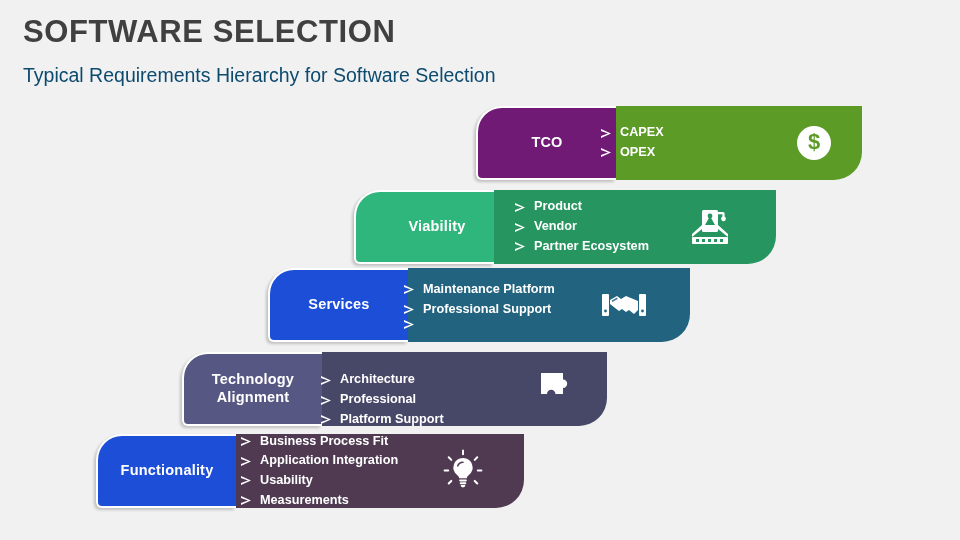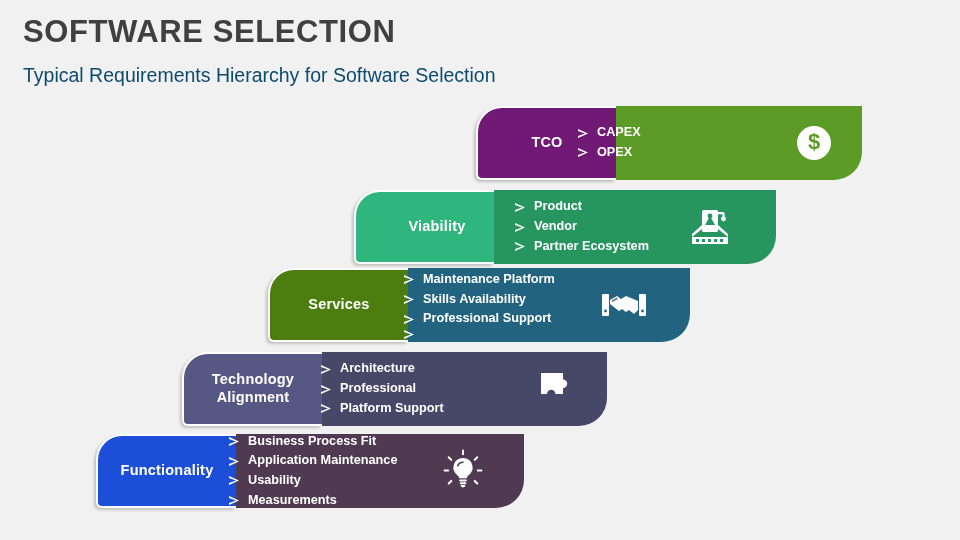--- a/index.html
+++ b/index.html
@@ -141,25 +141,25 @@
   #band-services .band-label   { width: 140px; }
   #band-technology .band-label { width: 140px; }
   #band-functionality .band-label { width: 140px; }
 
   #band-tco .band-detail        { left: 130px; width: 292px; }
   #band-viability .band-detail  { left: 130px; width: 292px; }
   #band-services .band-detail   { left: 130px; width: 292px; }
   #band-technology .band-detail { left: 130px; width: 295px; }
   #band-functionality .band-detail { left: 130px; width: 298px; }
 
-  #band-tco .band-items        { left: 137px; }
+  #band-tco .band-items        { left: 160px; }
   #band-viability .band-items  { left: 160px; }
   #band-services .band-items   { left: 135px; }
-  #band-technology .band-items { left: 138px; }
-  #band-functionality .band-items { left: 132px; }
+  #band-technology .band-items { left: 138px; margin-top: 11px; }
+  #band-functionality .band-items { left: 144px; }
 
   #band-tco .band-icon        { left: 350px; width: 48px; }
   #band-viability .band-icon  { left: 330px; width: 52px; }
   #band-services .band-icon   { left: 330px; width: 52px; }
   #band-technology .band-icon { left: 350px; width: 50px; }
   #band-functionality .band-icon { left: 340px; width: 54px; }
 
   
   .dollar-badge {
     width: 34px;
@@ -265,39 +265,31 @@
           <rect x="19" y="32" width="3" height="3"></rect>
           <rect x="25" y="32" width="3" height="3"></rect>
           <rect x="31" y="32" width="3" height="3"></rect>
         </g>
       </svg>
     </div>
   </div>
 
   <div class="band" id="band-services">
     <div class="band-detail" style="background:#22647f;"></div>
-    <div class="band-label" style="background:#4d7c0f;">
+    <div class="band-label" style="background:#1d4ed8;">
       <div class="band-label-text">Services</div>
     </div>
     <div class="band-items">
       <div class="band-item">
         <span class="bullet">
           <svg width="13" height="11" viewBox="0 0 13 11">
               <path d="M1 1 L11 5.5 L1 10 L1 8 L8 5.5 L1 3 Z" fill="#ffffff"></path>
             </svg>
         </span>
         <span>Maintenance Platform</span>
-      </div>
-      <div class="band-item">
-        <span class="bullet">
-          <svg width="13" height="11" viewBox="0 0 13 11">
-              <path d="M1 1 L11 5.5 L1 10 L1 8 L8 5.5 L1 3 Z" fill="#ffffff"></path>
-            </svg>
-        </span>
-        <span>Skills Availability</span>
       </div>
       <div class="band-item">
         <span class="bullet">
           <svg width="13" height="11" viewBox="0 0 13 11">
               <path d="M1 1 L11 5.5 L1 10 L1 8 L8 5.5 L1 3 Z" fill="#ffffff"></path>
             </svg>
         </span>
         <span>Professional Support</span>
       </div>
       <div class="band-item">
@@ -378,21 +370,21 @@
             </svg>
         </span>
         <span>Business Process Fit</span>
       </div>
       <div class="band-item">
         <span class="bullet">
           <svg width="13" height="11" viewBox="0 0 13 11">
               <path d="M1 1 L11 5.5 L1 10 L1 8 L8 5.5 L1 3 Z" fill="#ffffff"></path>
             </svg>
         </span>
-        <span>Application Maintenance</span>
+        <span>Application Integration</span>
       </div>
       <div class="band-item">
         <span class="bullet">
           <svg width="13" height="11" viewBox="0 0 13 11">
               <path d="M1 1 L11 5.5 L1 10 L1 8 L8 5.5 L1 3 Z" fill="#ffffff"></path>
             </svg>
         </span>
         <span>Usability</span>
       </div>
       <div class="band-item">

